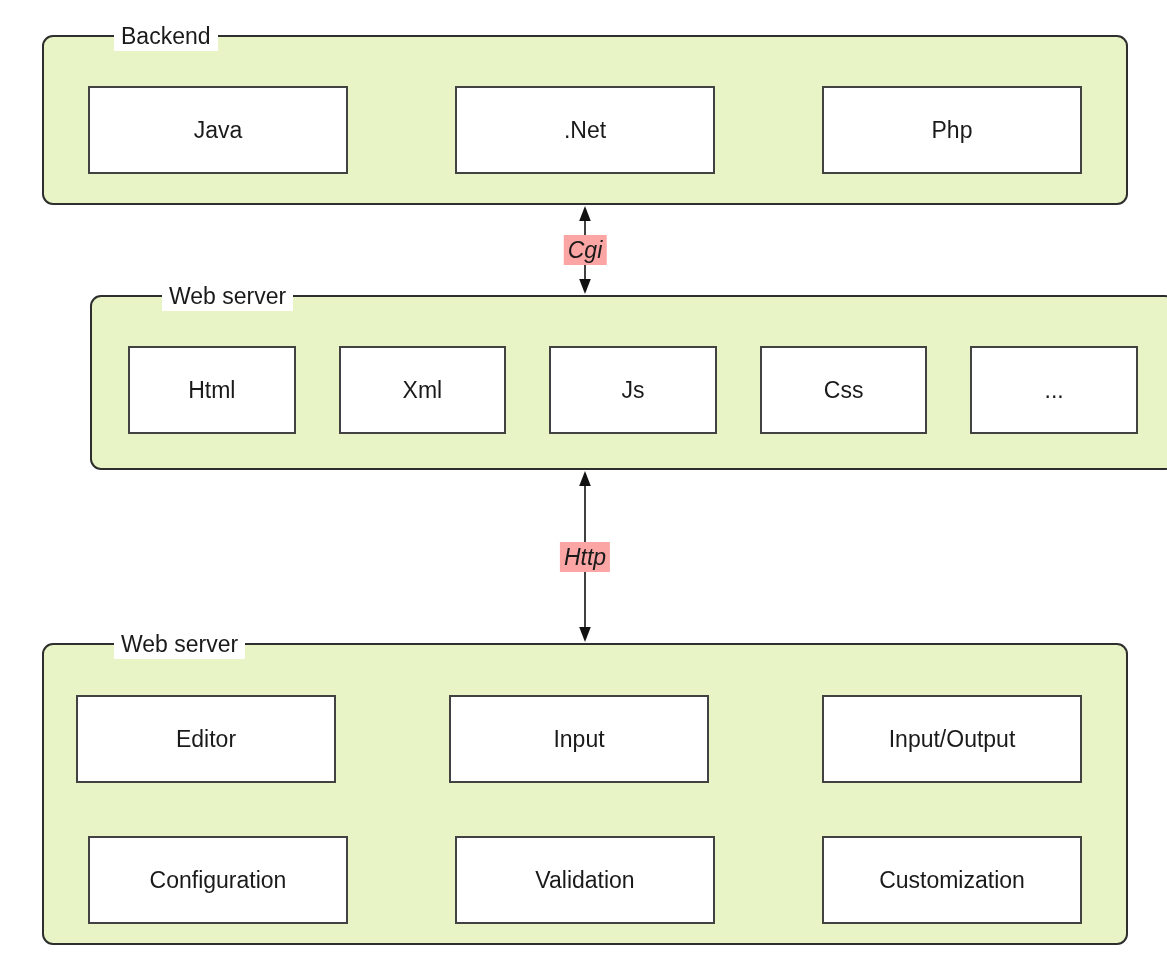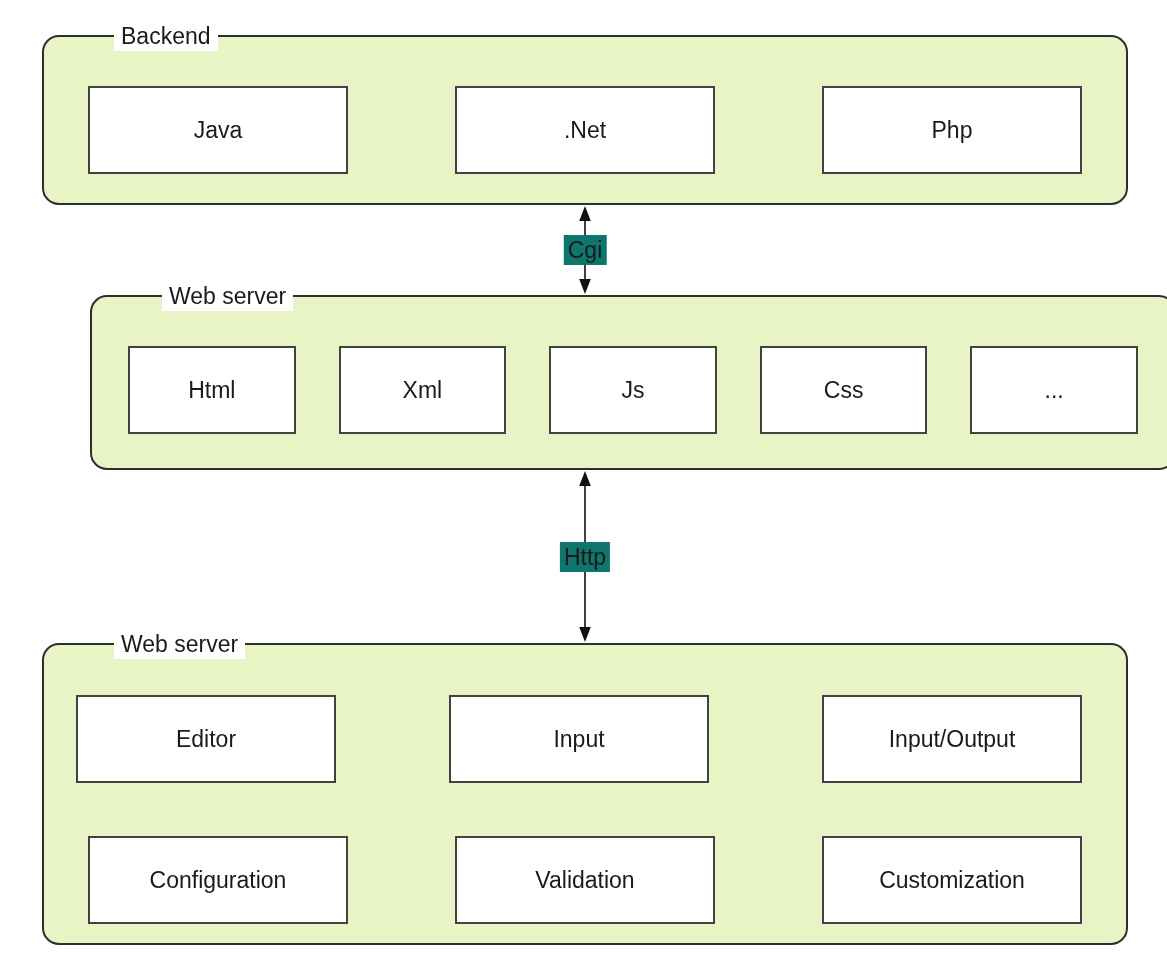--- a/index.html
+++ b/index.html
@@ -16,21 +16,21 @@
     color: #1a1a1a;
     overflow: hidden;
   }
   
   .layer {
     position: absolute;
     left: 42px;
     width: 1086px;
     background: #e8f4c6;
     border: 2px solid #2e2e2e;
-    border-radius: 17px;
+    border-radius: 11px;
     box-sizing: border-box;
   }
   .layer-label {
     position: absolute;
     top: -16px;
     left: 70px;
     background: #ffffff;
     padding: 1px 7px;
     font-size: 23px;
     line-height: 28px;
@@ -73,25 +73,26 @@
     width: 16px;
   }
   #connector-cgi  { left: 577px; top: 206px; height: 88px; }
   #connector-http { left: 577px; top: 471px; height: 171px; }
   .connector svg { display: block; }
   .connector-label {
     position: absolute;
     left: 50%;
     top: 50%;
     transform: translate(-50%, -50%);
-    background: #0f766e;
+    background: #fca5a5;
     padding: 2px 4px;
     font-size: 23px;
     line-height: 26px;
     white-space: nowrap;
+    font-style: italic;
   }
 </style>
 </head>
 <body>
 
 <div class="canvas">
 
   <section class="layer" id="layer-backend">
     <div class="layer-label">Backend</div>
     <div class="row row-wide">

